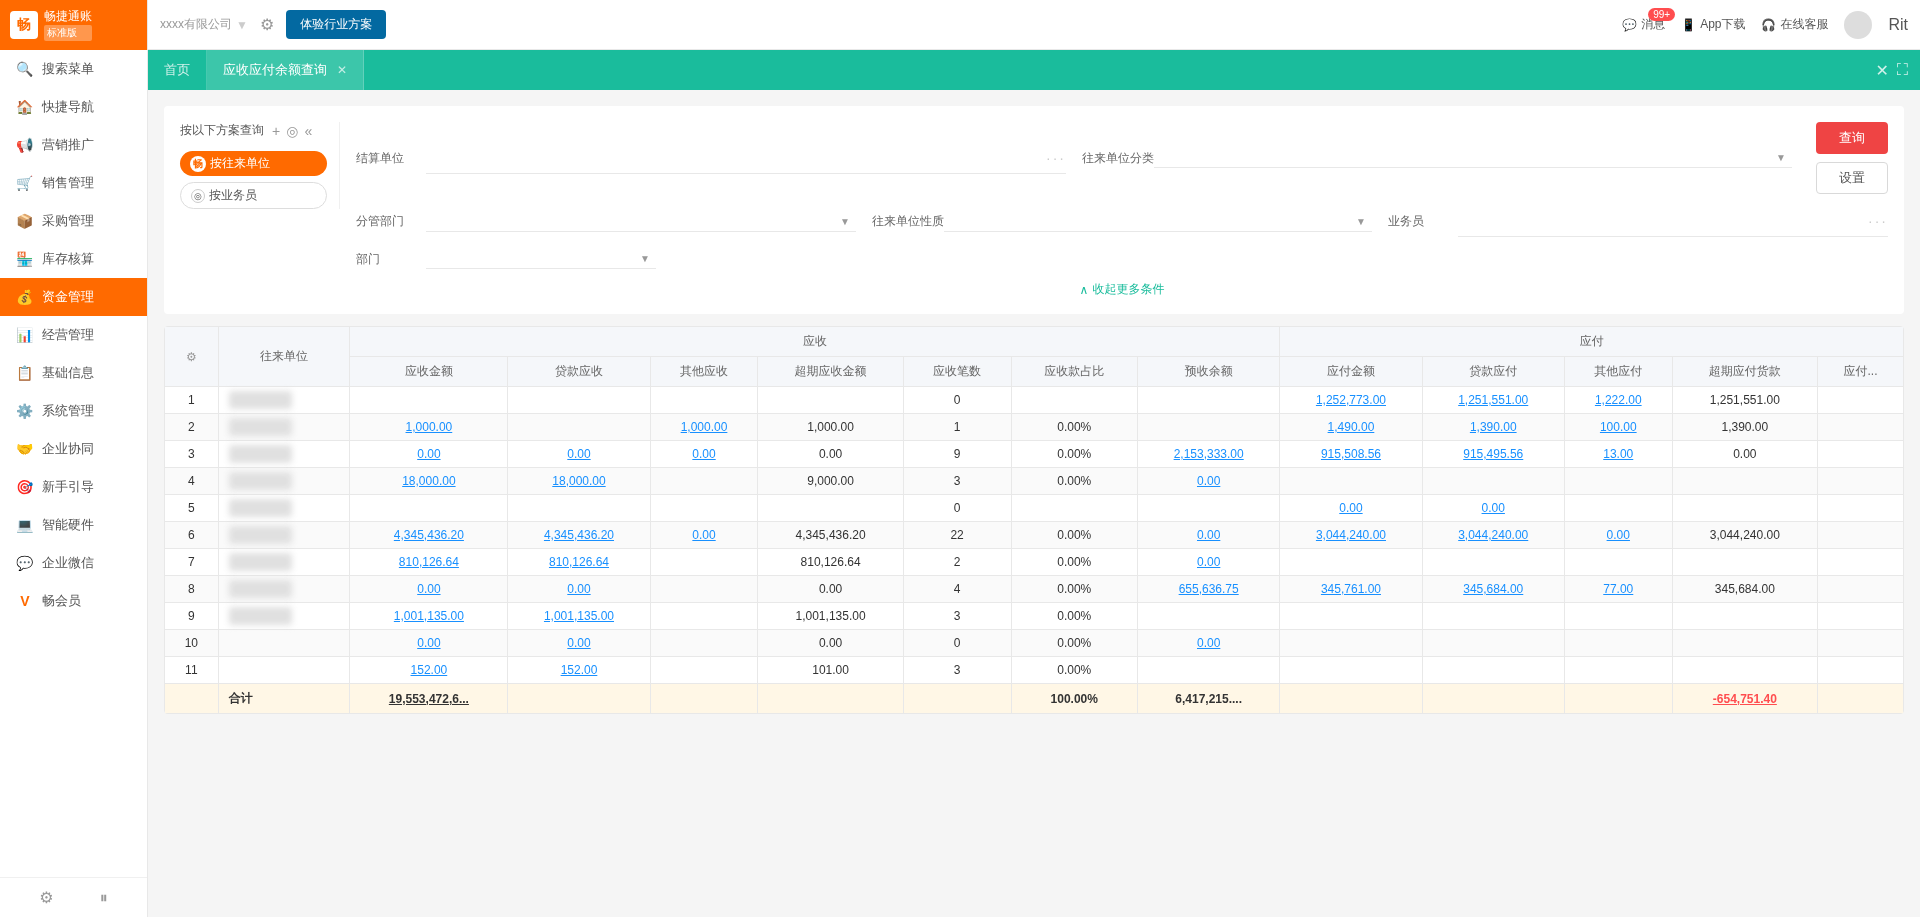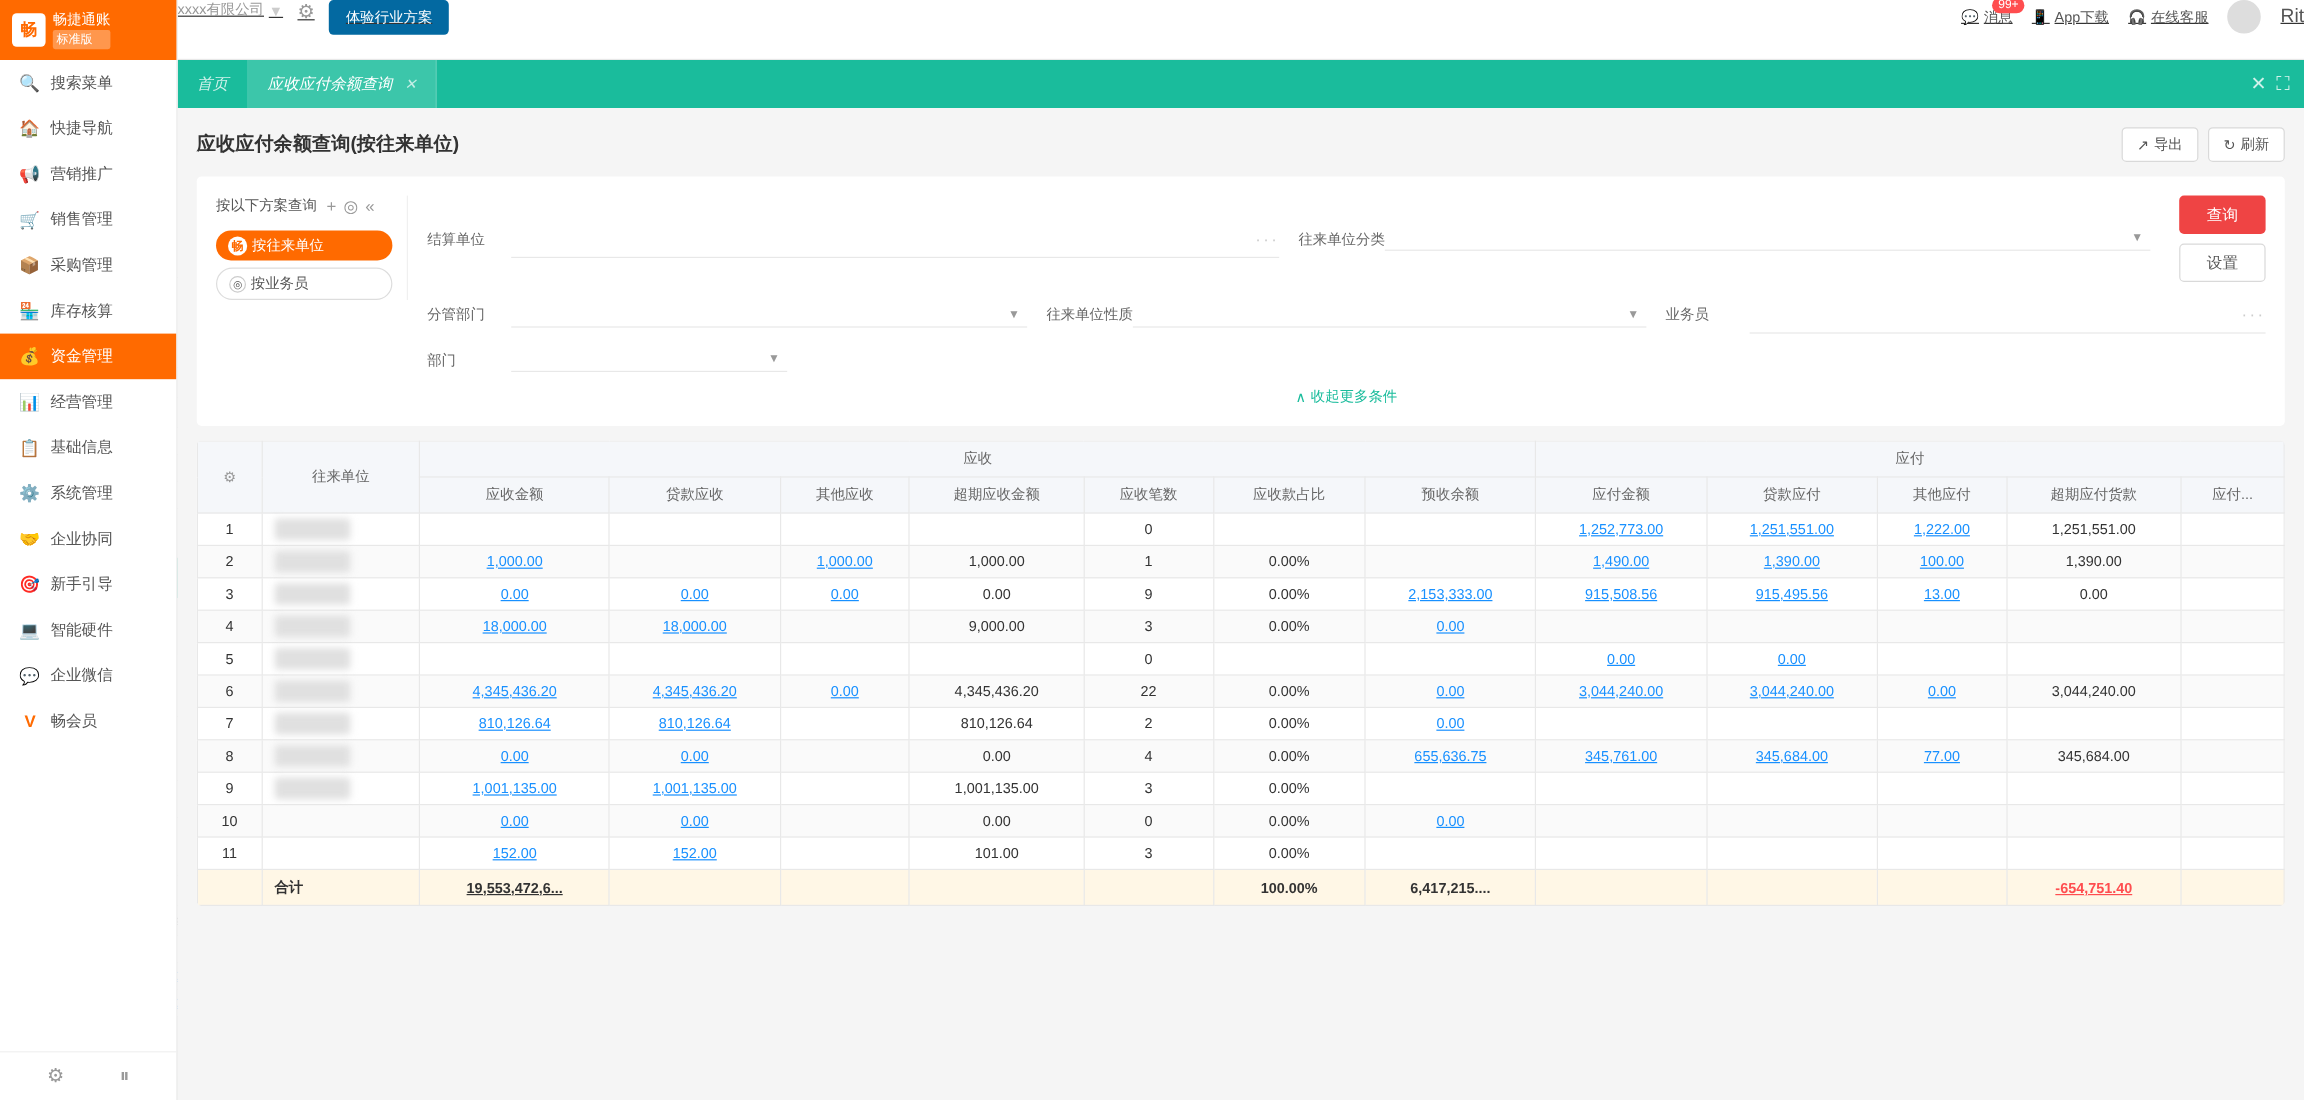--- a/index.html
+++ b/index.html
@@ -26,22 +26,22 @@
     .sidebar-item .icon { width: 18px; height: 18px; display: flex; align-items: center; justify-content: center; font-size: 14px; }
     .sidebar-bottom {
       margin-top: auto; padding: 10px 0; border-top: 1px solid #f0f0f0;
       display: flex; align-items: center; justify-content: space-around; padding: 10px 16px;
     }
     .sidebar-bottom-icon { cursor: pointer; color: #999; font-size: 16px; }
 
     
     .top-header {
       position: fixed; left: 148px; top: 0; right: 0; height: 50px;
-      background: #fff; border-bottom: 1px solid #e8e8e8; display: flex; align-items: flex-start;
-      padding: 0 0; z-index: 99; gap: 12px; text-decoration: underline;
+      background: #fff; border-bottom: 1px solid #e8e8e8; display: flex; align-items: center;
+      padding: 0 12px; z-index: 99; gap: 12px;
     }
     .header-breadcrumb { color: #999; font-size: 12px; display: flex; align-items: center; gap: 4px; }
     .header-breadcrumb-arrow { color: #ccc; }
     .header-settings-icon { color: #999; cursor: pointer; font-size: 16px; }
     .header-promo-btn {
       background: #0369a1; color: #fff; border: none; padding: 6px 14px; border-radius: 4px;
       cursor: pointer; font-size: 12px; font-family: inherit;
     }
     .header-right { margin-left: auto; display: flex; align-items: center; gap: 16px; }
     .header-msg { display: flex; align-items: center; gap: 4px; cursor: pointer; color: #555; font-size: 12px; position: relative; }
@@ -51,21 +51,21 @@
     .header-avatar { width: 28px; height: 28px; background: #ddd; border-radius: 50%; cursor: pointer; }
     .header-username { color: #555; font-size: 16px; cursor: pointer; }
 
     
     .tab-bar {
       position: fixed; left: 148px; top: 50px; right: 0; height: 40px;
       background: #1abc9c; display: flex; align-items: stretch; z-index: 98;
     }
     .tab-item {
       padding: 0 16px; display: flex; align-items: center; gap: 6px; cursor: pointer;
-      color: rgba(255,255,255,0.8); font-size: 13px; border-right: 1px solid rgba(255,255,255,0.2); font-style: italic;
+      color: rgba(255,255,255,0.8); font-size: 13px; border-right: 1px solid rgba(255,255,255,0.2);
     }
     .tab-item.active { background: rgba(255,255,255,0.15); color: #fff; }
     .tab-home { }
     .tab-close { font-size: 12px; color: rgba(255,255,255,0.7); margin-left: 4px; }
     .tab-right { margin-left: auto; display: flex; align-items: center; padding: 0 12px; gap: 8px; }
     .tab-right-icon { color: rgba(255,255,255,0.8); cursor: pointer; font-size: 16px; }
 
     
     .main-content {
       position: fixed; left: 148px; top: 90px; right: 0; bottom: 0;
@@ -274,33 +274,20 @@
   </div>
   <div class="tab-right">
     <span class="tab-right-icon">✕</span>
     <span class="tab-right-icon">⛶</span>
   </div>
 </div>
 
 <div class="main-content">
   <div class="page-wrapper">
 
-    <div class="page-title-bar">
-      <h2 class="page-title">应收应付余额查询(按往来单位)</h2>
-      <div class="page-actions">
-        <button class="btn-export">
-          <span>↗</span>
-          <span>导出</span>
-        </button>
-        <button class="btn-refresh">
-          <span>↻</span>
-          <span>刷新</span>
-        </button>
-      </div>
-    </div>
 
     <div class="filter-panel">
       <div style="display:flex; gap:16px; align-items:flex-start;">
 
         <div style="min-width:160px; border-right:1px solid #f0f0f0; padding-right:12px;">
           <div class="filter-label-row">
             <span style="color:#555; font-size:12px;">按以下方案查询</span>
             <div class="filter-icons">
               <span class="filter-icon-btn">+</span>
               <span class="filter-icon-btn">◎</span>

